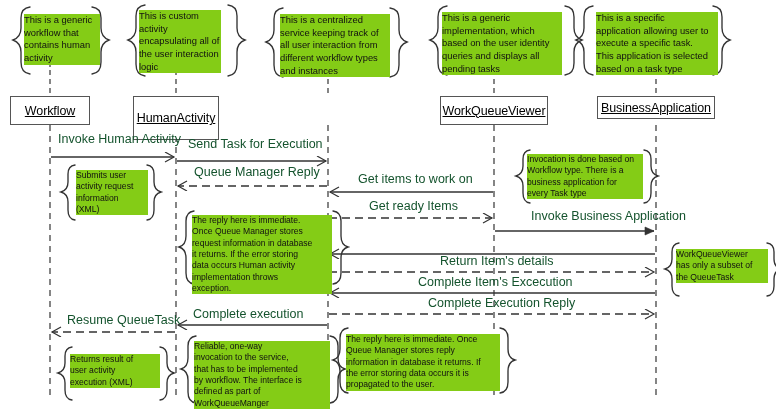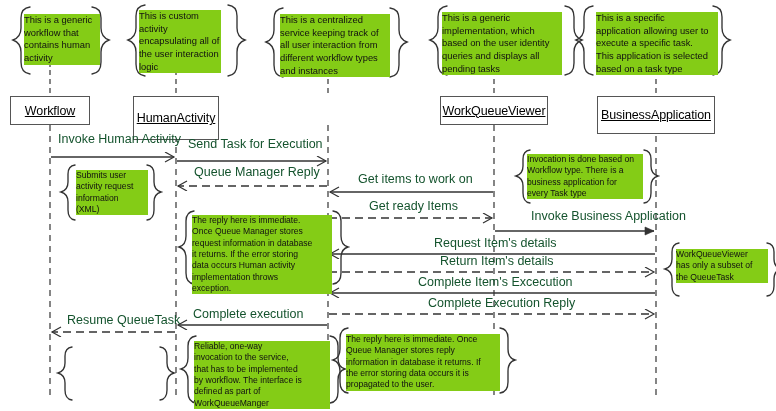--- a/index.html
+++ b/index.html
@@ -182,31 +182,30 @@
 
   <div class="lifeline-box" style="left:10px; top:96px; width:80px; height:29px;">
     <span class="lifeline-label">Workflow</span>
   </div>
   <div class="lifeline-box" style="left:133px; top:96px; width:86px; height:44px;">
     <span class="lifeline-label">HumanActivity</span>
   </div>
   <div class="lifeline-box" style="left:440px; top:96px; width:108px; height:29px;">
     <span class="lifeline-label">WorkQueueViewer</span>
   </div>
-  <div class="lifeline-box" style="left:597px; top:96px; width:118px; height:38px;">
+  <div class="lifeline-box" style="left:597px; top:96px; width:118px; height:23px;">
     <span class="lifeline-label">BusinessApplication</span>
   </div>
 
   <div class="msg-label" style="left:58px; top:132px;">Invoke Human Activity</div>
   <div class="msg-label" style="left:188px; top:137px;">Send Task for Execution</div>
   <div class="msg-label" style="left:194px; top:165px;">Queue Manager Reply</div>
   <div class="msg-label" style="left:358px; top:172px;">Get items to work on</div>
   <div class="msg-label" style="left:369px; top:199px;">Get ready Items</div>
   <div class="msg-label" style="left:503px; top:209px;margin-left:28px;">Invoke Business Application</div>
-  <div class="msg-label" style="left:434px; top:236px;">Request Item's details</div>
   <div class="msg-label" style="left:440px; top:254px;">Return Item's details</div>
   <div class="msg-label" style="left:418px; top:275px;">Complete Item's Excecution</div>
   <div class="msg-label" style="left:428px; top:296px;">Complete Execution Reply</div>
   <div class="msg-label" style="left:193px; top:307px;">Complete execution</div>
   <div class="msg-label" style="left:67px; top:313px;">Resume QueueTask</div>
 
   <div class="note" style="left:24px; top:14px; width:76px;">
     <span class="note-text big">This is a generic
 workflow that
 contains human
@@ -268,20 +267,25 @@
 business application for
 every Task type</span>
   </div>
 
   <div class="note" style="left:676px; top:249px; width:92px;">
     <span class="note-text">WorkQueueViewer
 has only a subset of
 the QueueTask</span>
   </div>
 
+  <div class="note" style="left:70px; top:354px; width:90px;">
+    <span class="note-text">Returns result of
+user activity
+execution (XML)</span>
+  </div>
 
   <div class="note" style="left:194px; top:341px; width:136px;">
     <span class="note-text">Reliable, one-way
 invocation to the service,
 that has to be implemented
 by workflow. The interface is
 defined as part of
 WorkQueueManger</span>
   </div>
 

